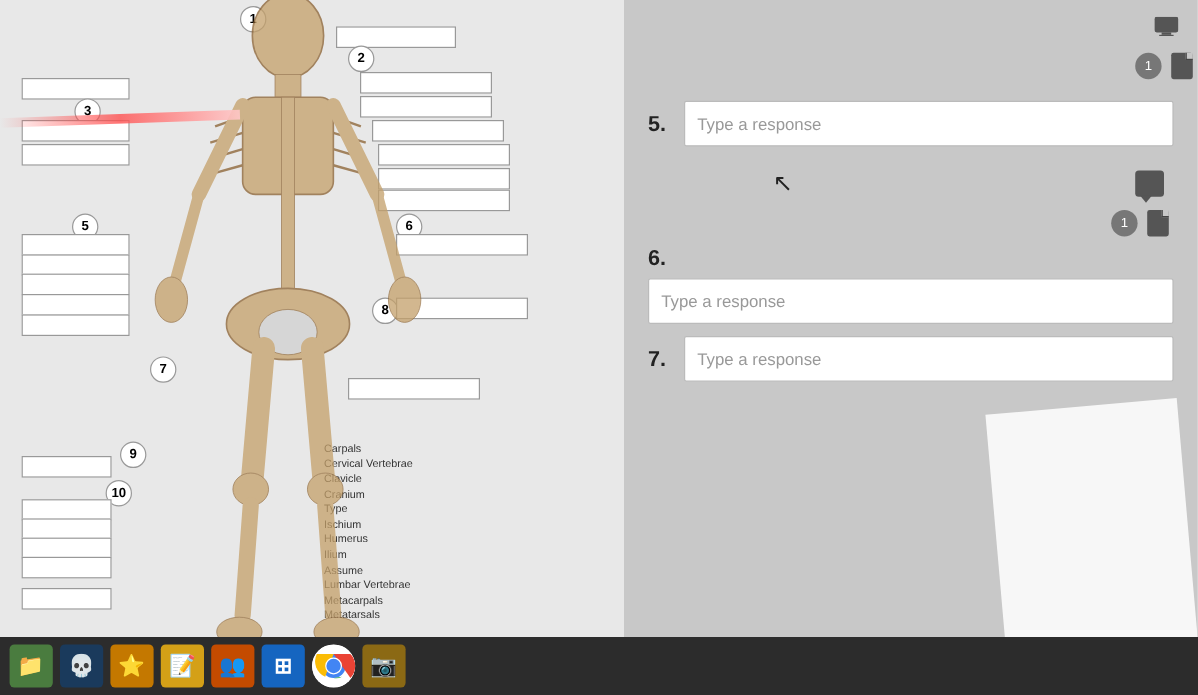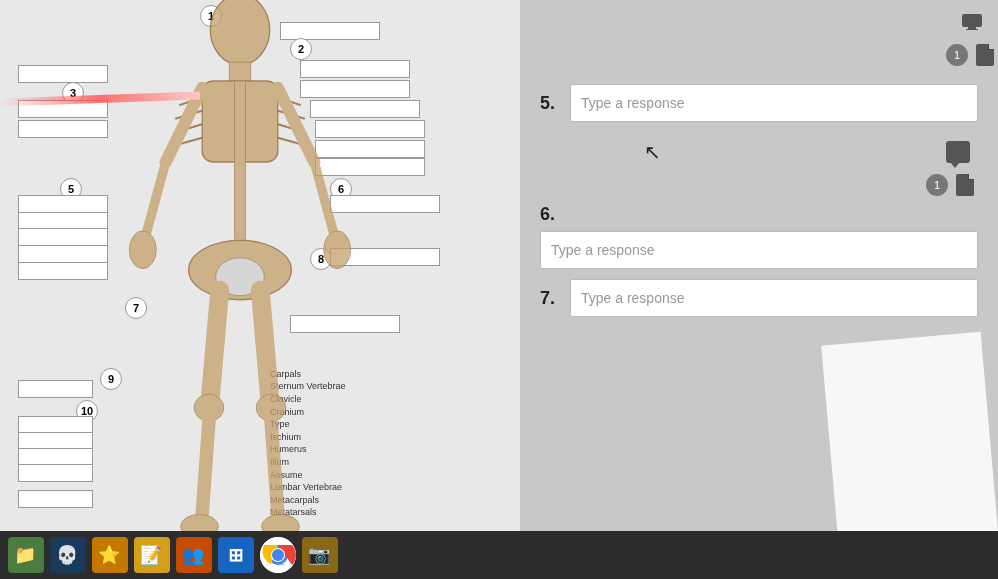--- a/index.html
+++ b/index.html
@@ -295,33 +295,33 @@
 
   <div class="numbered-box" style="top:248px; left:310px;">8</div>
   <div class="label-box" style="top:248px; left:330px; width:110px;"></div>
 
   <div class="numbered-box" style="top:297px; left:125px;">7</div>
 
   <div class="label-box" style="top:315px; left:290px; width:110px;"></div>
 
   <div class="numbered-box" style="top:368px; left:100px;">9</div>
 
-  <div class="numbered-box" style="top:400px; left:76px;text-align:right;">10</div>
+  <div class="numbered-box" style="top:400px; left:88px;text-align:right;">10</div>
 
   <div class="label-box" style="top:380px; left:18px; width:75px;"></div>
   <div class="label-box" style="top:416px; left:18px; width:75px;"></div>
   <div class="label-box" style="top:432px; left:18px; width:75px;"></div>
   <div class="label-box" style="top:448px; left:18px; width:75px;"></div>
   <div class="label-box" style="top:464px; left:18px; width:75px;"></div>
   <div class="label-box" style="top:490px; left:18px; width:75px;"></div>
 
   <div class="reference-list">
     <div class="ref-col">
       <span>Carpals</span>
-      <span>Sternum Vertebrae</span>
+      <span>Cervical Vertebrae</span>
       <span>Clavicle</span>
       <span>Cranium</span>
       <span>Type</span>
       <span>Ischium</span>
       <span>Humerus</span>
       <span>Ilium</span>
       <span>Assume</span>
       <span>Lumbar Vertebrae</span>
       <span>Metacarpals</span>
       <span>Metatarsals</span>

